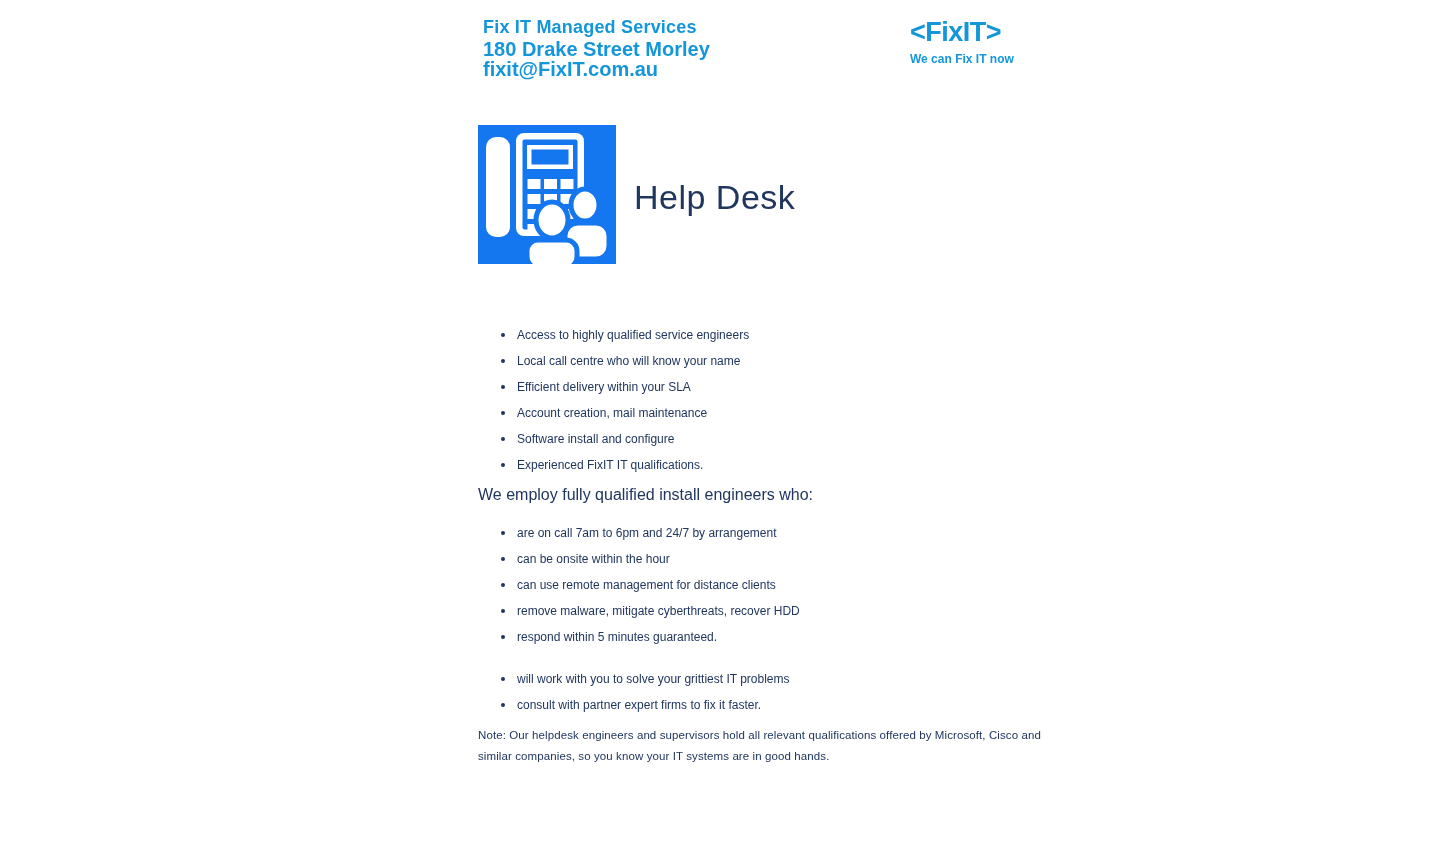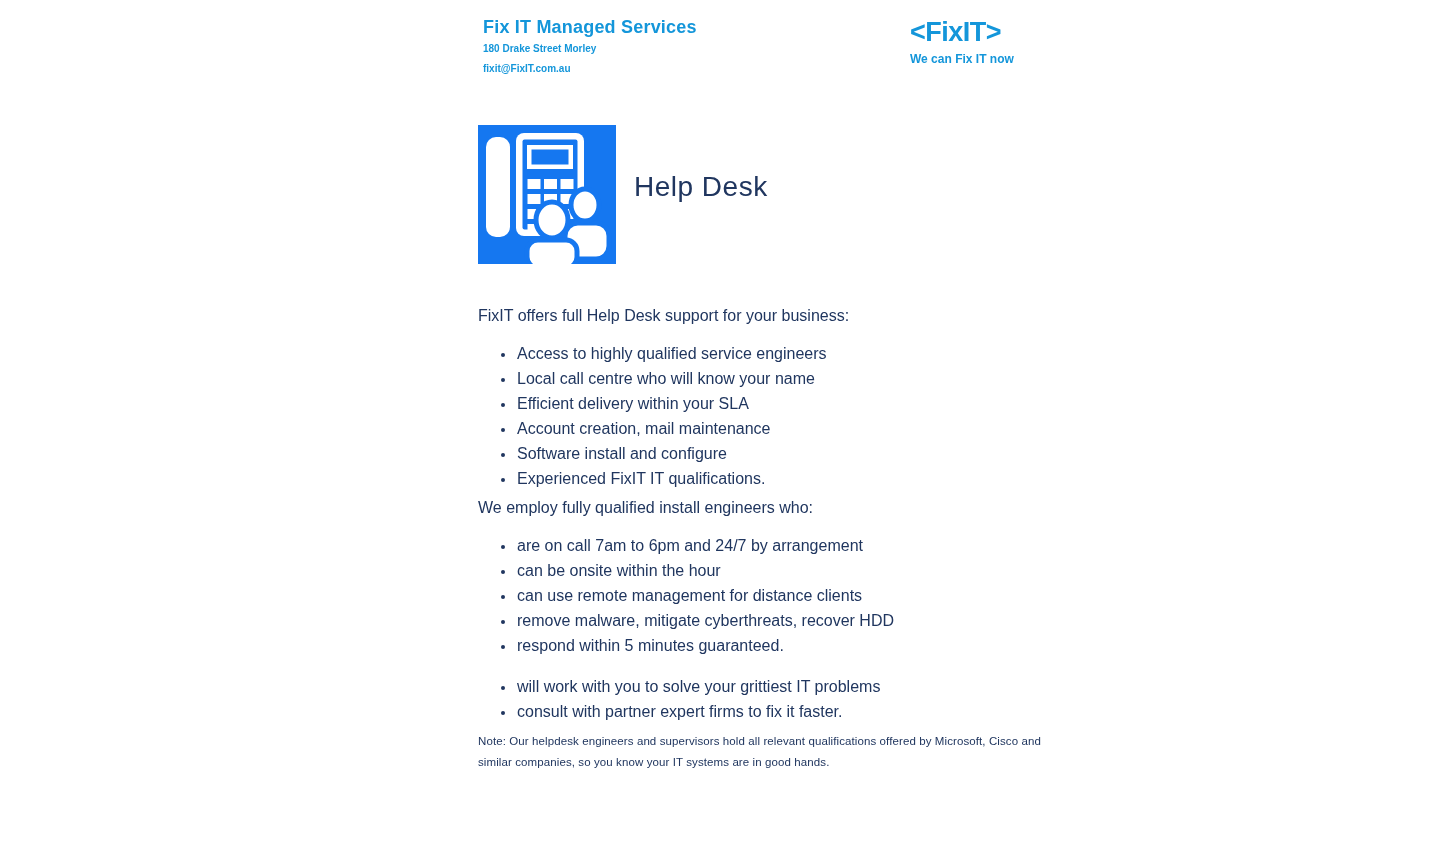--- a/index.html
+++ b/index.html
@@ -10,57 +10,57 @@
     overflow: hidden;
   }
   .page { position: relative; width: 1440px; height: 865px; background: #fff; margin-left: 32px; }
 
   
   .header-block {
     position: absolute; left: 451px; top: 16px;
     color: var(--brand-blue);
   }
   .company-name { font-size: 18px; font-weight: bold; line-height: 23px; letter-spacing: 0.2px; }
-  .header-line  { font-size: 10px; font-weight: bold; line-height: 20px; }
+  .header-line  { font-size: 20px; font-weight: bold; line-height: 20px; }
 
   
   .logo-block {
     position: absolute; left: 878px; top: 16px; width: 124px;
     color: var(--brand-blue);
   }
   .logo-wordmark { font-size: 27px; font-weight: bold; line-height: 32px; letter-spacing: -0.5px; }
   .logo-tagline  { font-size: 12px; font-weight: bold; line-height: 15px; margin-top: 4px; }
 
   
   .hero-icon {
     position: absolute; left: 446px; top: 125px;
     width: 138px; height: 139px; display: block;
   }
   .page-title {
-    position: absolute; left: 602px; top: 171px;
-    font-size: 28px; font-weight: 500; letter-spacing: 0.5px;
+    position: absolute; left: 602px; top: 178px;
+    font-size: 34px; font-weight: 500; letter-spacing: 0.5px;
     color: var(--navy);
     text-align: center;
   }
 
   
   .content {
     position: absolute; left: 446px; top: 306px; width: 575px;
     color: var(--navy);
   }
   .intro {
     font-size: 16px; font-weight: 500; line-height: 19px;
   }
   ul.bullets {
     margin: 16px 0 7px 0;
     padding-left: 38px;
     list-style: disc;
   }
   ul.bullets li {
-    font-size: 16px; font-weight: 500; line-height: 25px;
+    font-size: 12px; font-weight: 500; line-height: 25px;
     padding-left: 1px;
   }
   ul.bullets li::marker { color: var(--navy); font-size: 14px; }
 
   .note {
     margin-top: 7px;
     font-size: 11.5px; font-weight: 500; line-height: 21px;
     letter-spacing: 0.1px;
   }
   .contact {
@@ -115,21 +115,20 @@
     <ellipse cx="107" cy="80" rx="14" ry="16" fill="#ffffff" stroke="#1577f0" stroke-width="5"></ellipse>
 
     <rect x="49" y="115" width="50" height="28" rx="11" fill="#ffffff" stroke="#1577f0" stroke-width="5"></rect>
     <ellipse cx="74" cy="95" rx="16" ry="18" fill="#ffffff" stroke="#1577f0" stroke-width="5"></ellipse>
   </svg>
 
   <h1 class="page-title">Help Desk</h1>
 
   <div class="content">
 
-    <p class="intro">FixIT offers full Help Desk support for your business:</p>
     <ul class="bullets">
       <li>Access to highly qualified service engineers</li>
       <li>Local call centre who will know your name</li>
       <li>Efficient delivery within your SLA</li>
       <li>Account creation, mail maintenance</li>
       <li>Software install and configure</li>
       <li>Experienced FixIT IT qualifications.</li>
     </ul>
 
     <p class="intro">We employ fully qualified install engineers who:</p>

